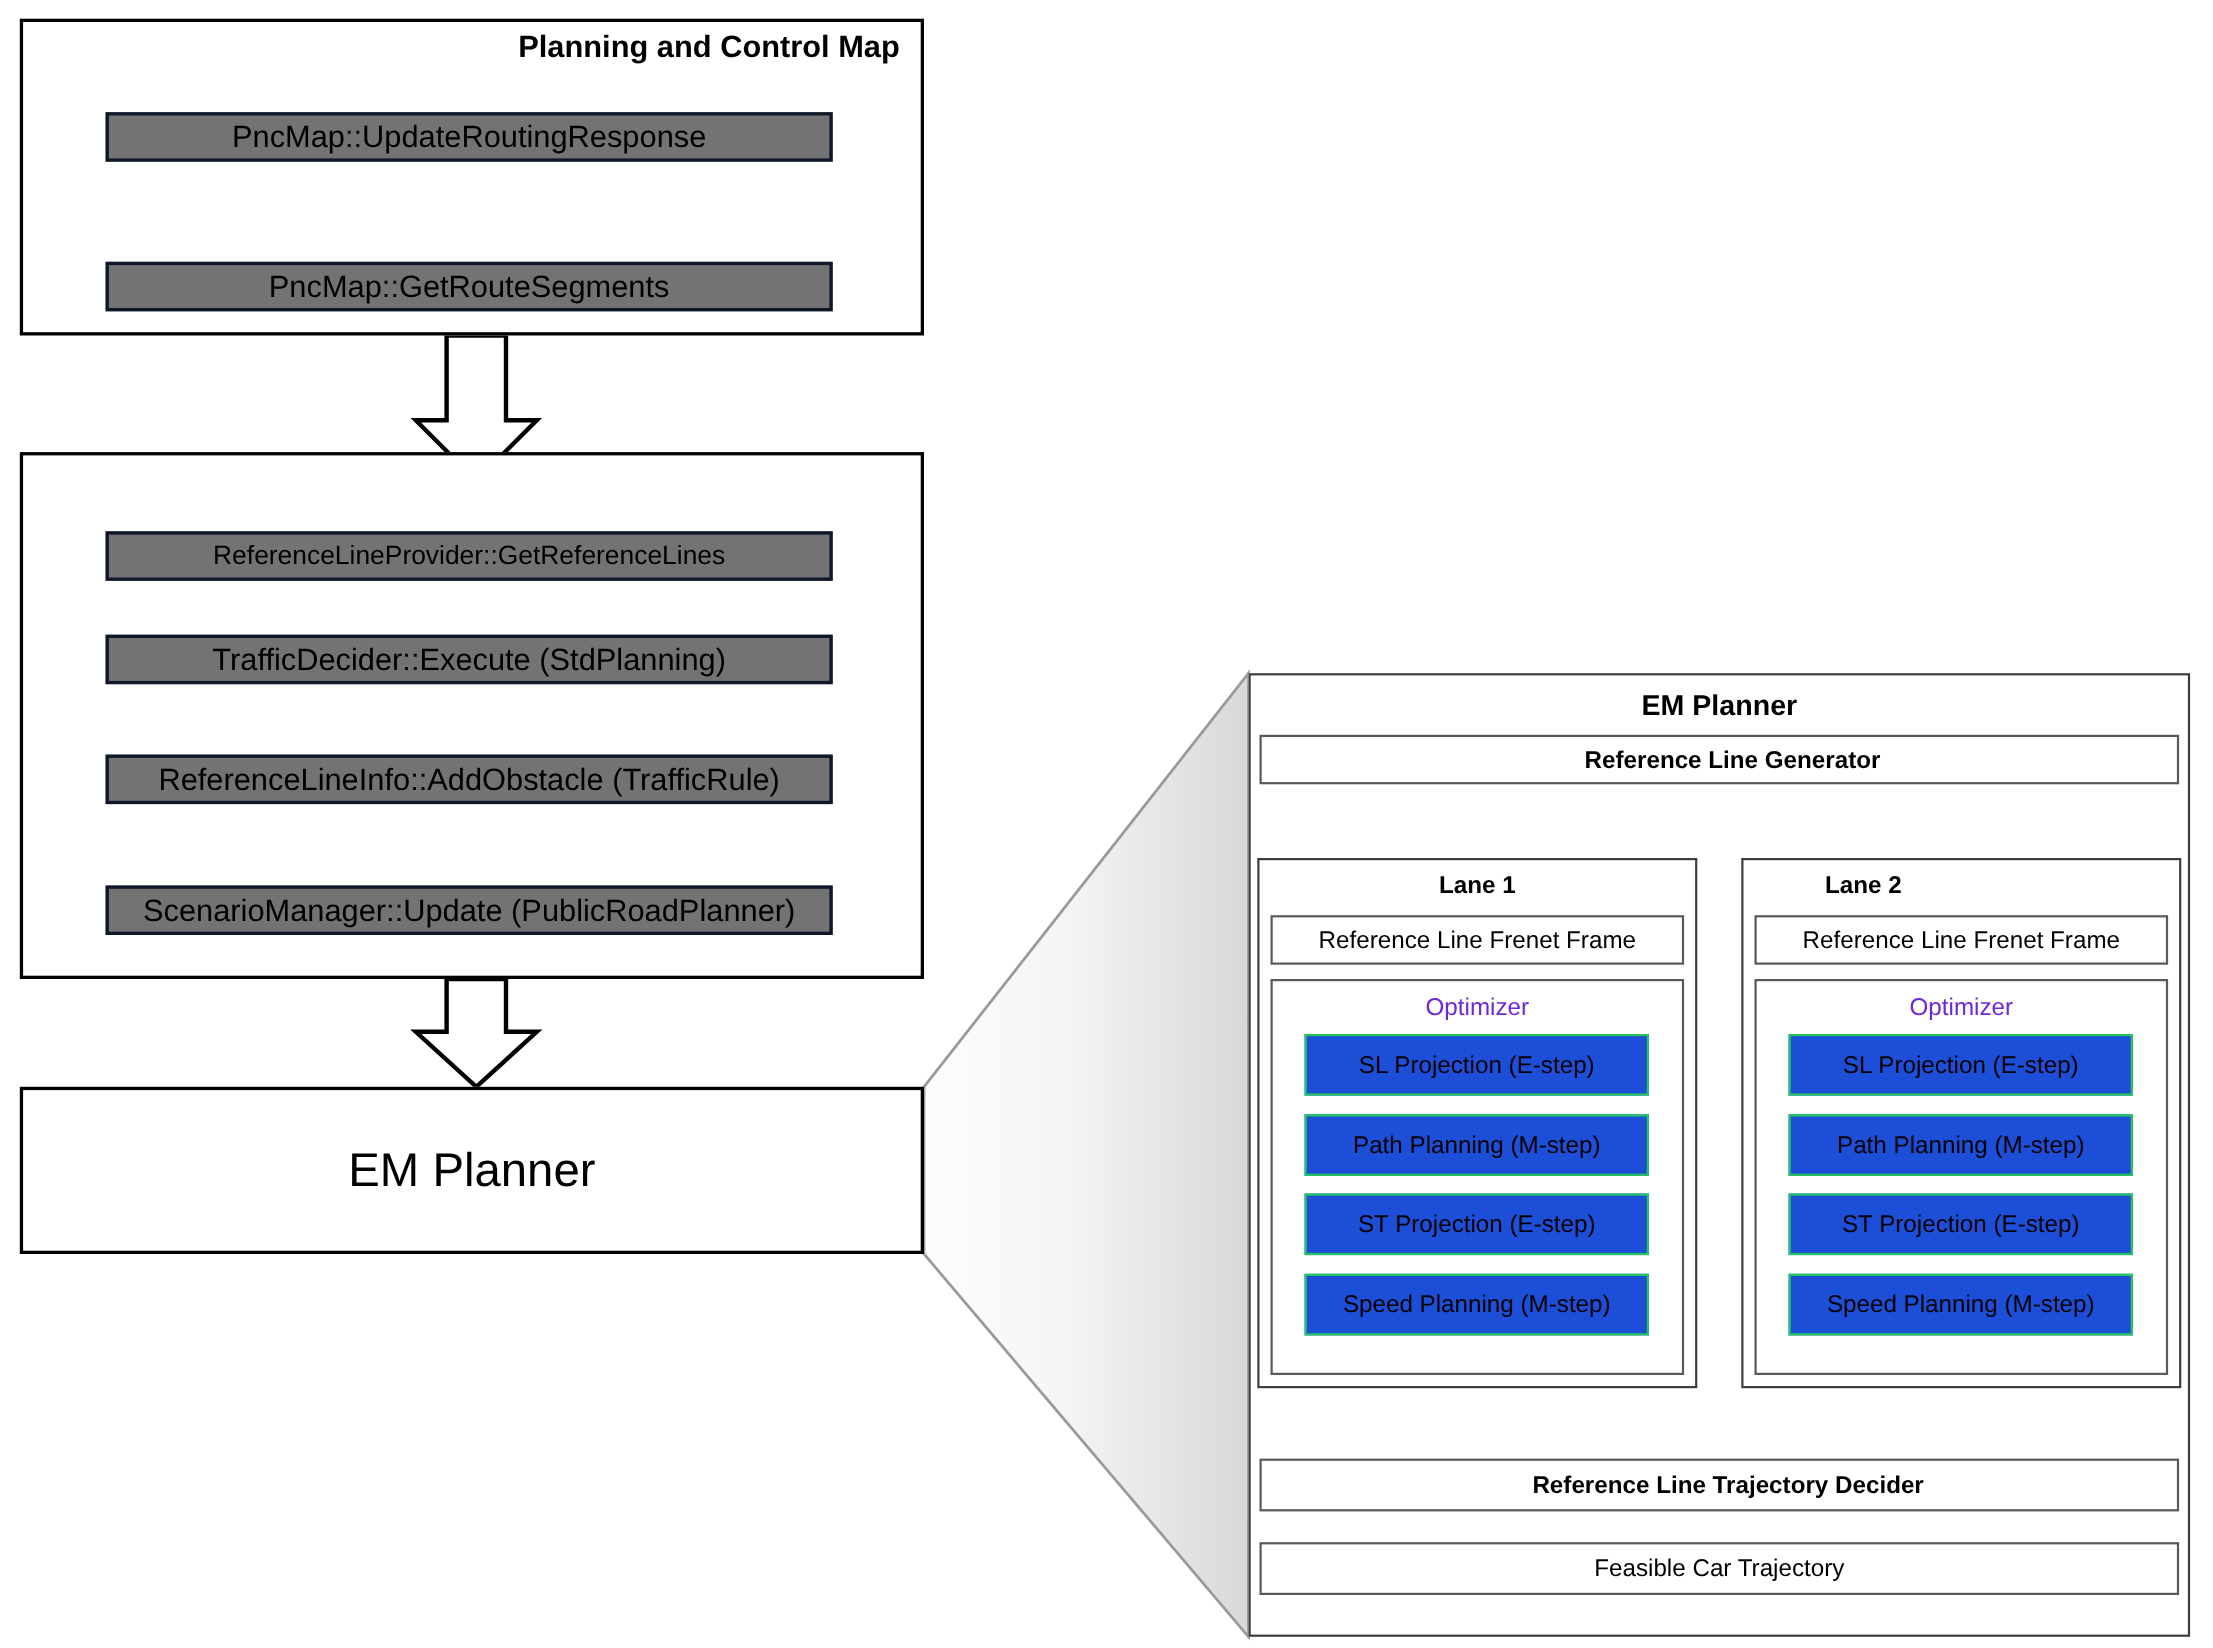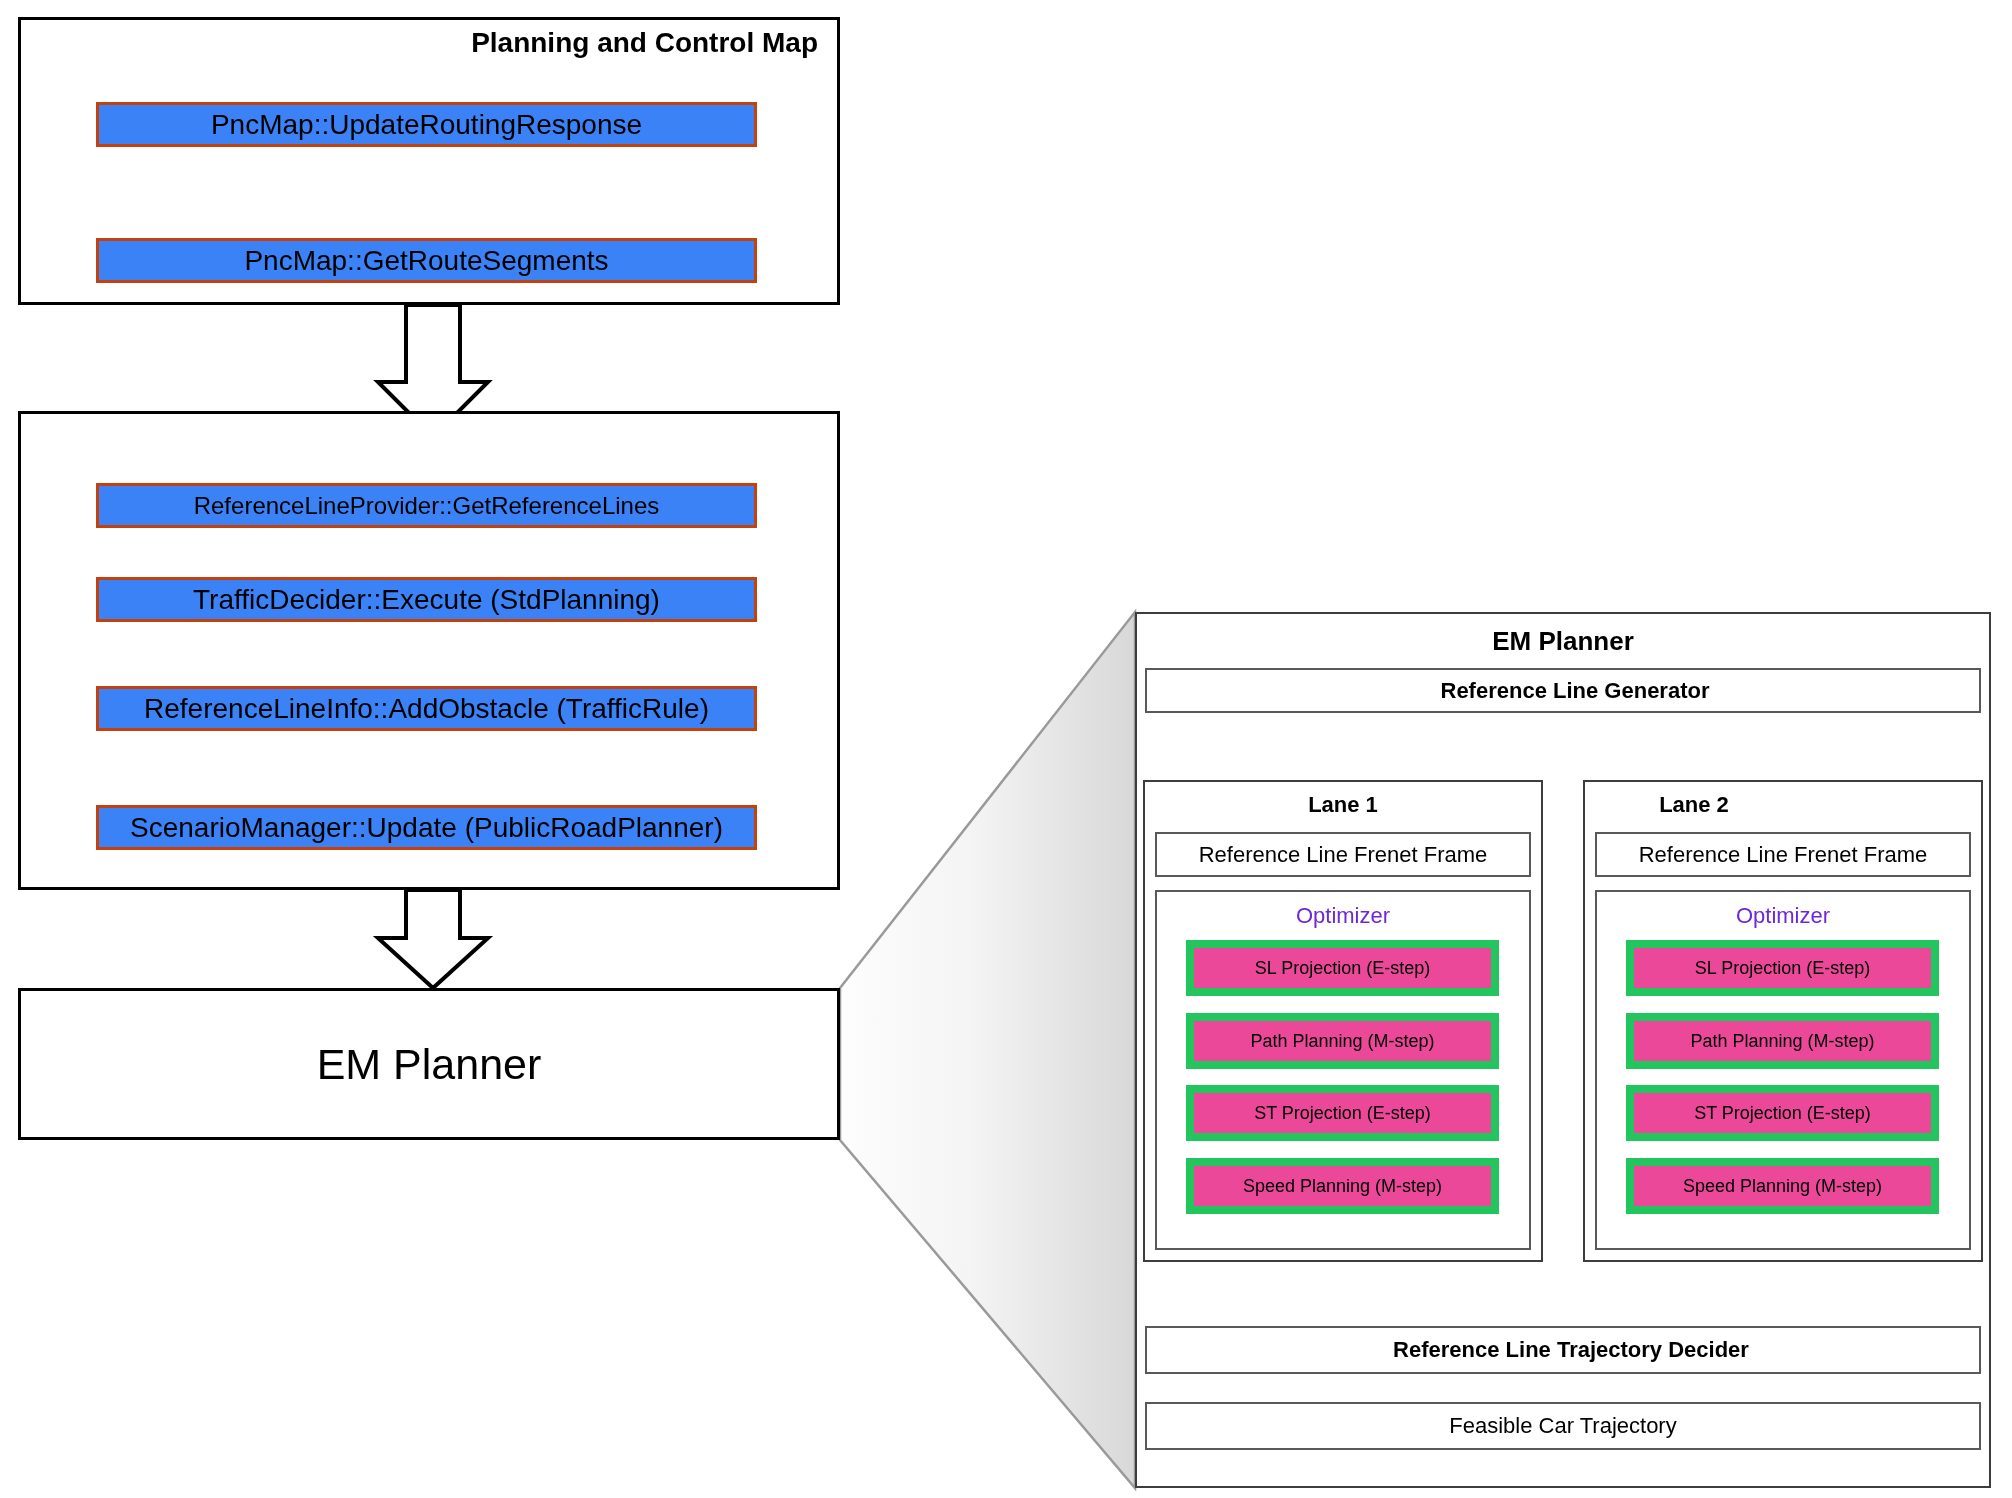--- a/index.html
+++ b/index.html
@@ -26,22 +26,22 @@
     box-sizing: border-box;
   }
   .group-title {
     position: absolute;
     font-weight: bold;
     color: #000000;
     white-space: nowrap;
   }
   .node-box {
     position: absolute;
-    border: 3px solid #c2410c;
-    background: #3b82f6;
+    border: 3px solid #0f172a;
+    background: #737373;
     box-sizing: border-box;
     display: flex;
     align-items: center;
     justify-content: center;
     color: #000000;
     white-space: nowrap;
   }
   .emplanner-box {
     position: absolute;
     border: 3px solid #000000;
@@ -112,27 +112,27 @@
   }
   .optimizer-label {
     position: absolute;
     width: 100%;
     text-align: center;
     font-size: 22px;
     color: #6d28d9;
   }
   .step-box {
     position: absolute;
-    border: 8px solid #22c55e;
-    background: #ec4899;
-    box-sizing: border-box;
-    display: flex;
-    align-items: center;
-    justify-content: center;
-    font-size: 18px;
+    border: 2px solid #22c55e;
+    background: #1d4ed8;
+    box-sizing: border-box;
+    display: flex;
+    align-items: center;
+    justify-content: center;
+    font-size: 22px;
     color: #000000;
     white-space: nowrap;
   }
 </style>
 </head>
 <body>
 
 <div id="canvas">
 
   <svg id="connectors" viewBox="0 0 2012 1498" width="2012" height="1498" xmlns="http://www.w3.org/2000/svg">

